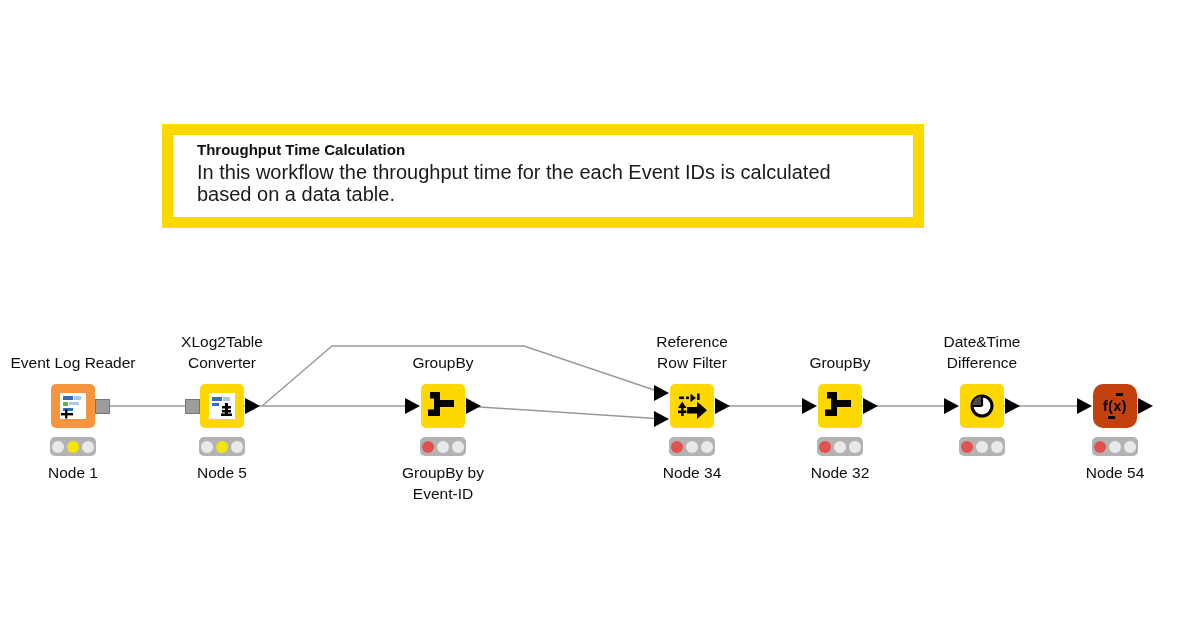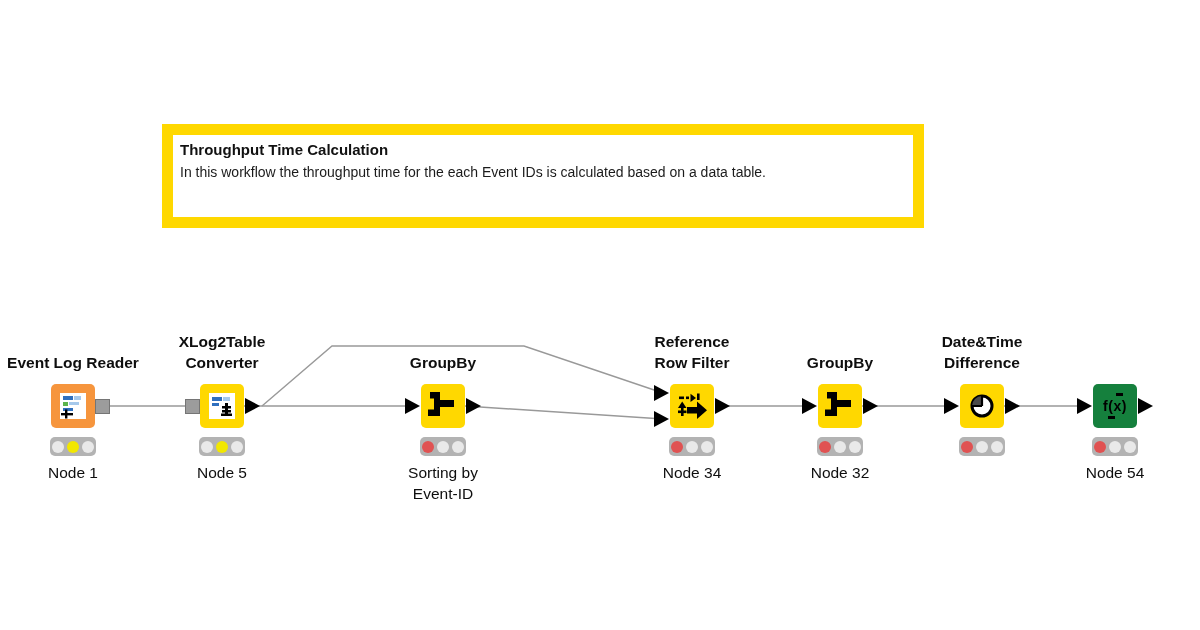--- a/index.html
+++ b/index.html
@@ -6,34 +6,34 @@
   .canvas {
     position:relative; width:1200px; height:630px; background:#ffffff;
     font-family:"Liberation Sans", sans-serif; overflow:hidden;
   }
   .wires { position:absolute; left:0; top:0; z-index:1; }
 
   
   .annotation {
     position:absolute; left:162px; top:124px; width:762px; height:104px;
     box-sizing:border-box; border:11px solid #ffd800; background:#fff;
-    padding:4px 7px; z-index:2;
+    padding:4px 24px; z-index:2;
   }
   .ann-title { font-size:15px; font-weight:700; line-height:22px; color:#111; }
-  .ann-body  { font-size:14px; line-height:22px; color:#1b1b1b; }
+  .ann-body  { font-size:20px; line-height:22px; color:#1b1b1b; }
 
   
   .node { position:absolute; top:331px; width:160px; height:180px; z-index:3; }
   .n1{left:-7px} .n2{left:142px} .n3{left:363px} .n4{left:612px}
   .n5{left:760px} .n6{left:902px} .n7{left:1035px}
 
   .node-name {
     position:absolute; top:0; left:0; width:100%; height:42px;
     display:flex; align-items:flex-end; justify-content:center;
-    font-size:15.5px; font-weight:700; line-height:21px; text-align:center;
+    font-size:15.5px; font-weight:400; line-height:21px; text-align:center;
     white-space:pre-line; color:#0e0e0e;
   }
   .node-box {
     position:absolute; top:53px; left:58px; width:44px; height:44px;
     border-radius:5px; background:#ffd800;
   }
   .inner-sq { position:absolute; left:9px; top:9px; width:26px; height:26px; background:#fff; }
   .icon-svg { position:absolute; left:0; top:0; }
 
   
@@ -159,21 +159,21 @@
         <rect x="7" y="25.5" width="12" height="6.5" fill="#000"></rect>
       </svg>
       <span class="tri in"></span>
       <span class="tri out"></span>
     </div>
     <div class="traffic" style="background: rgb(179, 179, 179);">
       <span class="dot light-red"></span>
       <span class="dot light-off"></span>
       <span class="dot light-off"></span>
     </div>
-    <div class="node-label">Sorting by
+    <div class="node-label">GroupBy by
 Event-ID</div>
   </div>
 
   <div class="node n4">
     <div class="node-name">Reference
 Row Filter</div>
     <div class="node-box" style="background: rgb(255, 216, 0);">
       <svg class="icon-svg" width="44" height="44" viewBox="0 0 44 44">
         <rect x="9" y="12.5" width="5" height="2.6" fill="#000"></rect>
         <rect x="16" y="12.5" width="3" height="2.6" fill="#000"></rect>
@@ -230,21 +230,21 @@
       <span class="tri out"></span>
     </div>
     <div class="traffic" style="background: rgb(179, 179, 179);">
       <span class="dot light-red"></span>
       <span class="dot light-off"></span>
       <span class="dot light-off"></span>
     </div>
   </div>
 
   <div class="node n7">
-    <div class="node-box" style="background: #15803d;">
+    <div class="node-box" style="background: #c2410c; border-radius: 10px;">
       <span class="fx">f(x)</span>
       <span class="fx-dash-top"></span>
       <span class="fx-dash-bottom"></span>
       <span class="tri in"></span>
       <span class="tri out"></span>
     </div>
     <div class="traffic" style="background: rgb(179, 179, 179);">
       <span class="dot light-red"></span>
       <span class="dot light-off"></span>
       <span class="dot light-off"></span>

